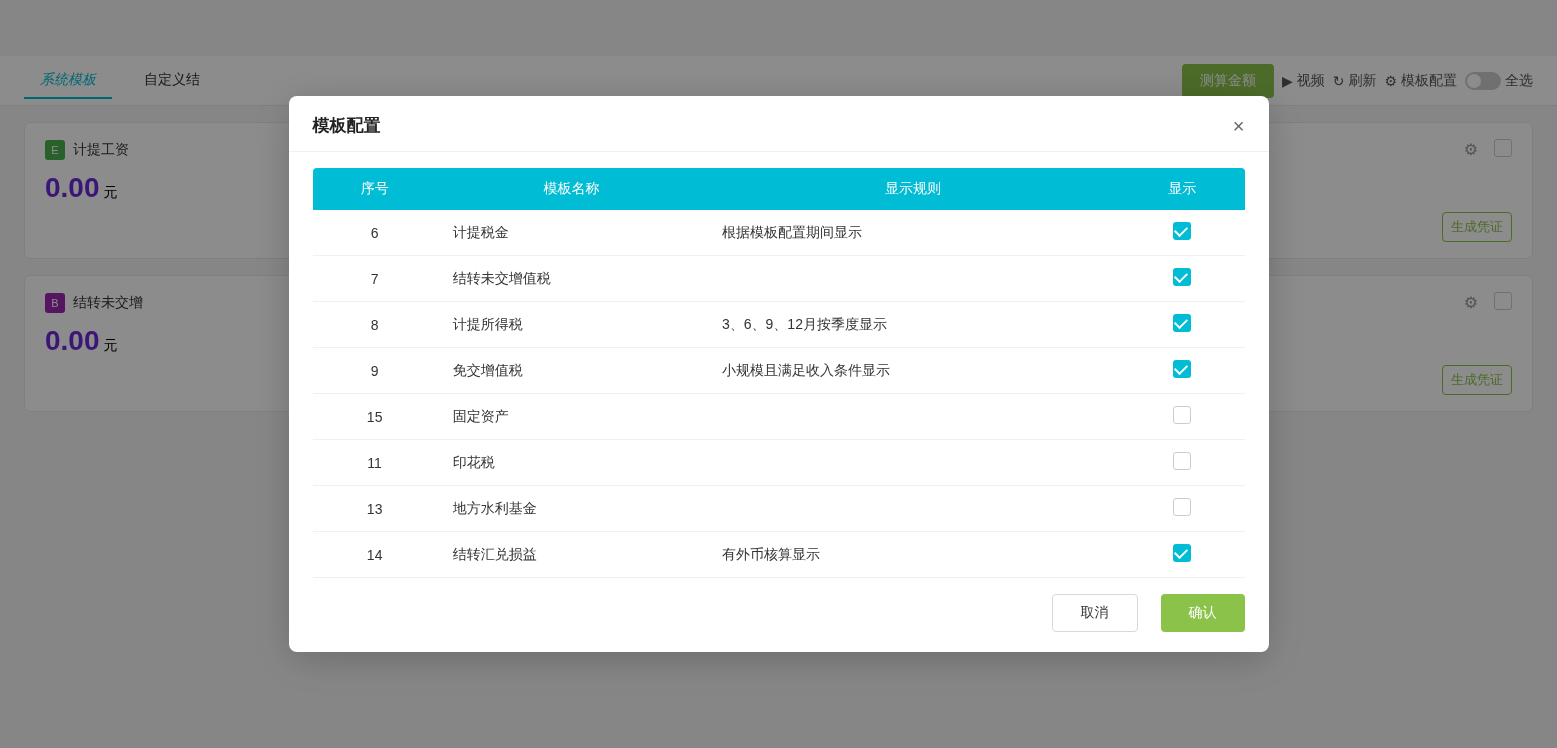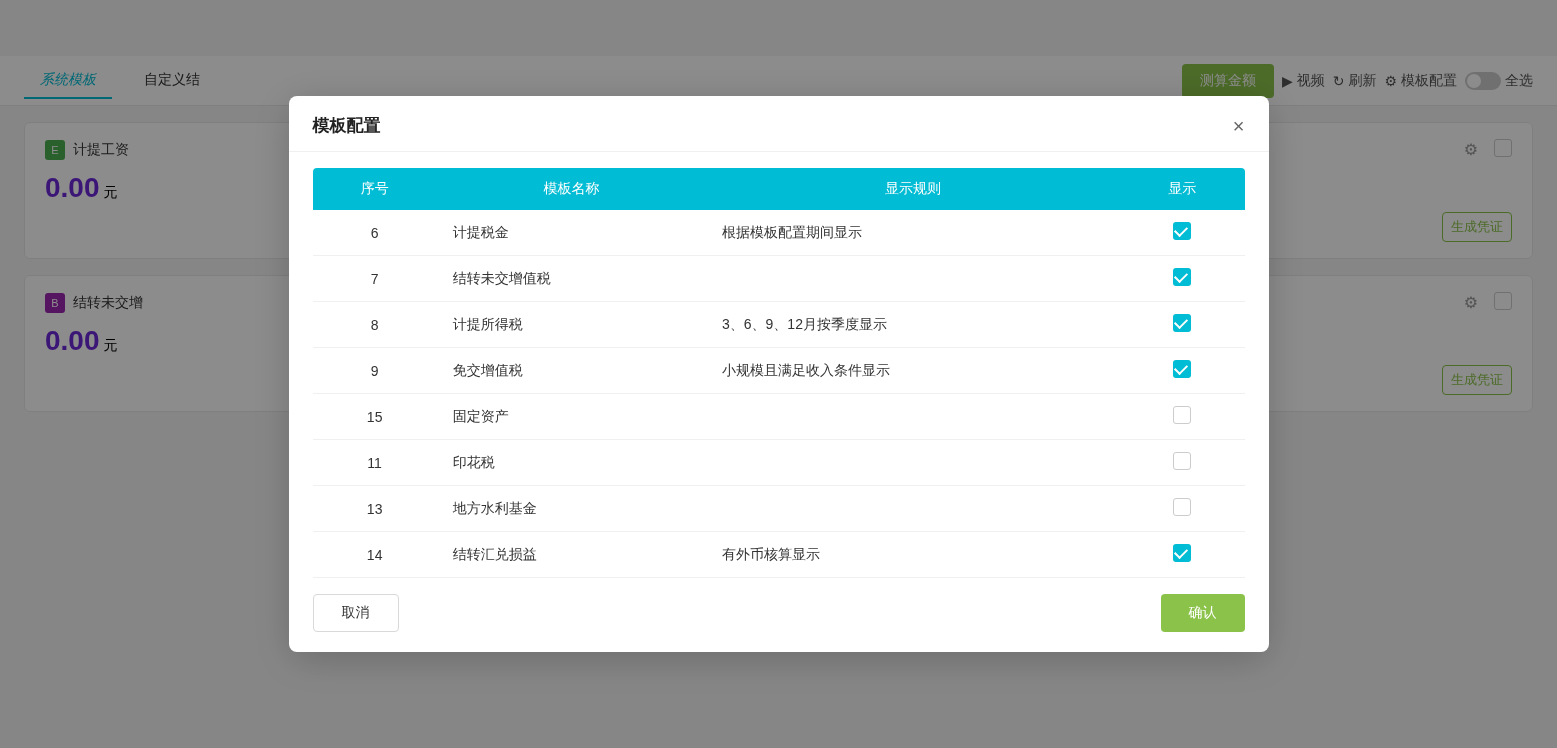--- a/index.html
+++ b/index.html
@@ -174,22 +174,22 @@
       line-height: 1;
     }
     .modal-body {
       flex: 1;
       overflow: hidden;
       padding: 16px 24px 0 24px;
     }
     .modal-footer {
       padding: 16px 24px 20px 24px;
       display: flex;
-      justify-content: space-between;
-      gap: 4px;
+      justify-content: flex-end;
+      gap: 23px;
     }
 
     
     .config-table {
       width: 100%;
       border-collapse: collapse;
       font-size: 14px;
     }
     .config-table thead tr {
       background: #00bcd4;

